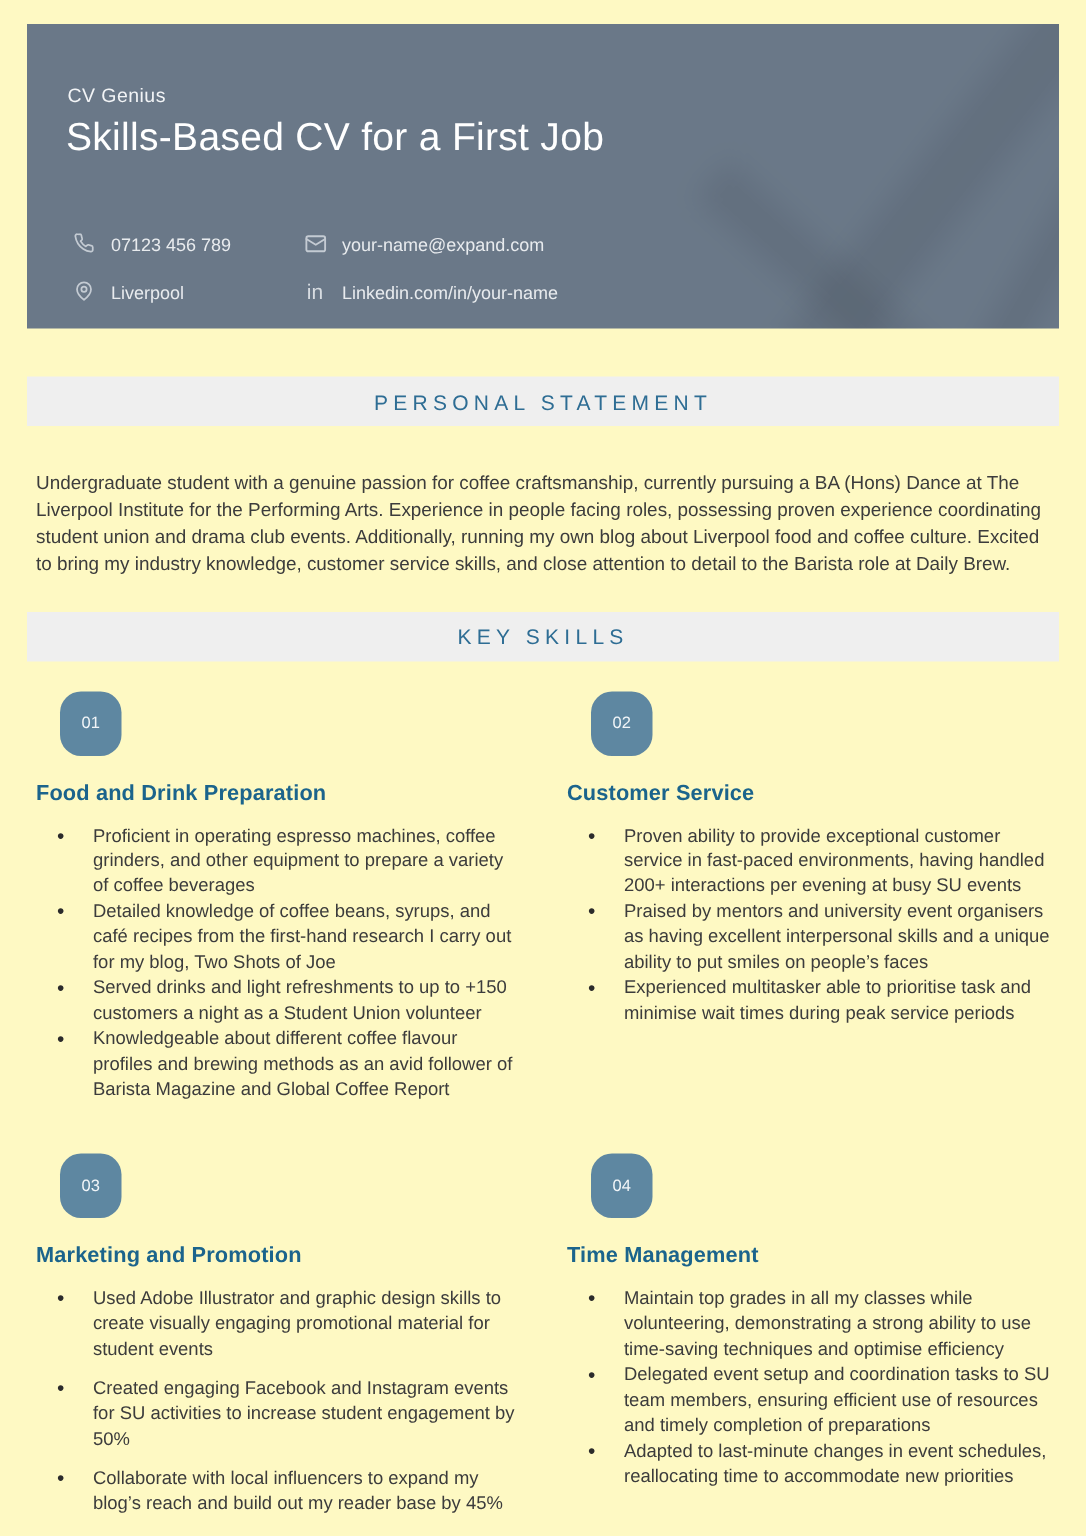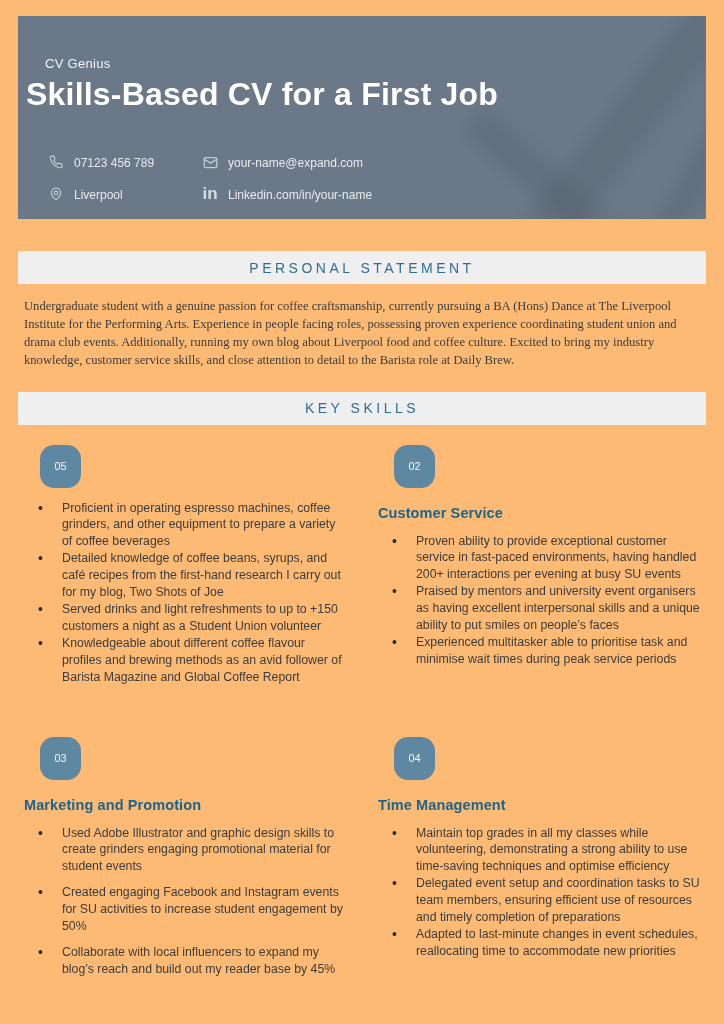--- a/index.html
+++ b/index.html
@@ -1,59 +1,59 @@
 <!DOCTYPE html>
 <html><head>
 <meta charset="utf-8">
 <style>
   html,body{margin:0;padding:0;background:#ffffff;}
   body{
     width:724px;height:1024px;overflow:hidden;
     font-family:"Liberation Sans","DejaVu Sans",sans-serif;
     color:#3e3e3e;-webkit-font-smoothing:antialiased;
   }
-  .page{position:relative;width:724px;height:1024px;background:#fdba74;}
+  .page{position:relative;width:724px;height:1024px;background:#fef9c3;}
 
   
   .hero{
     position:absolute;left:18px;top:16px;width:688px;height:203px;
     background:#6a7888;color:#ffffff;overflow:hidden;
   }
   .hero-art{position:absolute;inset:0;pointer-events:none;}
   .hero-art .bar{position:absolute;background:rgba(0,0,0,0.07);filter:blur(9px);}
   .hero-art .b1{width:46px;height:320px;right:48px;top:-60px;transform:rotate(38deg);}
   .hero-art .b2{width:34px;height:260px;right:118px;top:60px;transform:rotate(-48deg);}
   .hero-art .b3{width:30px;height:200px;right:10px;top:90px;transform:rotate(30deg);}
   .brand{position:absolute;left:27px;top:40px;font-size:13px;letter-spacing:.3px;color:#f2f4f6;}
-  .title{position:absolute;left:8px;top:60px;margin:0;font-size:32px;font-weight:700;letter-spacing:.2px;color:#ffffff;}
+  .title{position:absolute;left:26px;top:60px;margin:0;font-size:26px;font-weight:400;letter-spacing:.2px;color:#ffffff;}
   .contact-grid{
     position:absolute;left:30px;top:138px;
     display:grid;grid-template-columns:132px auto;grid-column-gap:22px;grid-row-gap:16px;
     font-size:12px;color:#e8ebee;
   }
   .contact{display:flex;align-items:flex-end;white-space:nowrap;}
   .cicon{display:inline-flex;align-items:center;justify-content:center;width:16px;height:16px;margin-right:10px;color:#c4cbd3;flex:0 0 16px;}
   .cicon svg{display:block;}
-  .cicon.in{font-weight:700;font-size:17px;color:#d7dce1;}
+  .cicon.in{font-weight:400;font-size:14px;color:#d7dce1;}
 
   
   .band{
     margin:0 18px;background:#efefef;height:33px;
     display:flex;align-items:center;justify-content:center;
   }
   .band h2{
     margin:16px;font-size:14px;font-weight:400;letter-spacing:3.5px;
     color:#2e6d94;text-transform:uppercase;
   }
   .band.statement{margin-top:32px;}
   .band.skills{margin-top:22px;}
 
   
   .statement-body{
-    margin:13px 24px 0 24px;font-size:12.6px;line-height:1.44;color:#3c3c3c;font-family:Liberation Serif, serif;
+    margin:29px 24px 0 24px;font-size:12.6px;line-height:1.44;color:#3c3c3c;
   }
 
   
   .skills-grid{
     margin:20px 24px 0 24px;
     display:grid;grid-template-columns:1fr 1fr;grid-column-gap:32px;grid-row-gap:34px;
   }
   .skill-card{min-height:258px;}
   .badge{
     width:41px;height:43px;border-radius:14px;background:#5e87a1;
@@ -132,21 +132,22 @@
   </section>
 
   <section>
     <div class="band skills">
       <h2>KEY SKILLS</h2>
     </div>
 
     <div class="skills-grid">
 
       <div class="skill-card">
-        <div class="badge">05</div>
+        <div class="badge">01</div>
+        <h3 class="skill-title">Food and Drink Preparation</h3>
         <ul class="skill-list">
           <li>Proficient in operating espresso machines, coffee grinders, and other equipment to prepare a variety of coffee beverages</li>
           <li>Detailed knowledge of coffee beans, syrups, and café recipes from the first-hand research I carry out for my blog, Two Shots of Joe</li>
           <li>Served drinks and light refreshments to up to +150 customers a night as a Student Union volunteer</li>
           <li>Knowledgeable about different coffee flavour profiles and brewing methods as an avid follower of Barista Magazine and Global Coffee Report</li>
         </ul>
       </div>
 
       <div class="skill-card">
         <div class="badge">02</div>
@@ -155,21 +156,21 @@
           <li>Proven ability to provide exceptional customer service in fast-paced environments, having handled 200+ interactions per evening at busy SU events</li>
           <li>Praised by mentors and university event organisers as having excellent interpersonal skills and a unique ability to put smiles on people’s faces</li>
           <li>Experienced multitasker able to prioritise task and minimise wait times during peak service periods</li>
         </ul>
       </div>
 
       <div class="skill-card">
         <div class="badge">03</div>
         <h3 class="skill-title">Marketing and Promotion</h3>
         <ul class="skill-list">
-          <li>Used Adobe Illustrator and graphic design skills to create grinders engaging promotional material for student events</li>
+          <li>Used Adobe Illustrator and graphic design skills to create visually engaging promotional material for student events</li>
           <li>Created engaging Facebook and Instagram events for SU activities to increase student engagement by 50%</li>
           <li>Collaborate with local influencers to expand my blog’s reach and build out my reader base by 45%</li>
         </ul>
       </div>
 
       <div class="skill-card">
         <div class="badge">04</div>
         <h3 class="skill-title">Time Management</h3>
         <ul class="skill-list">
           <li>Maintain top grades in all my classes while volunteering, demonstrating a strong ability to use time-saving techniques and optimise efficiency</li>

